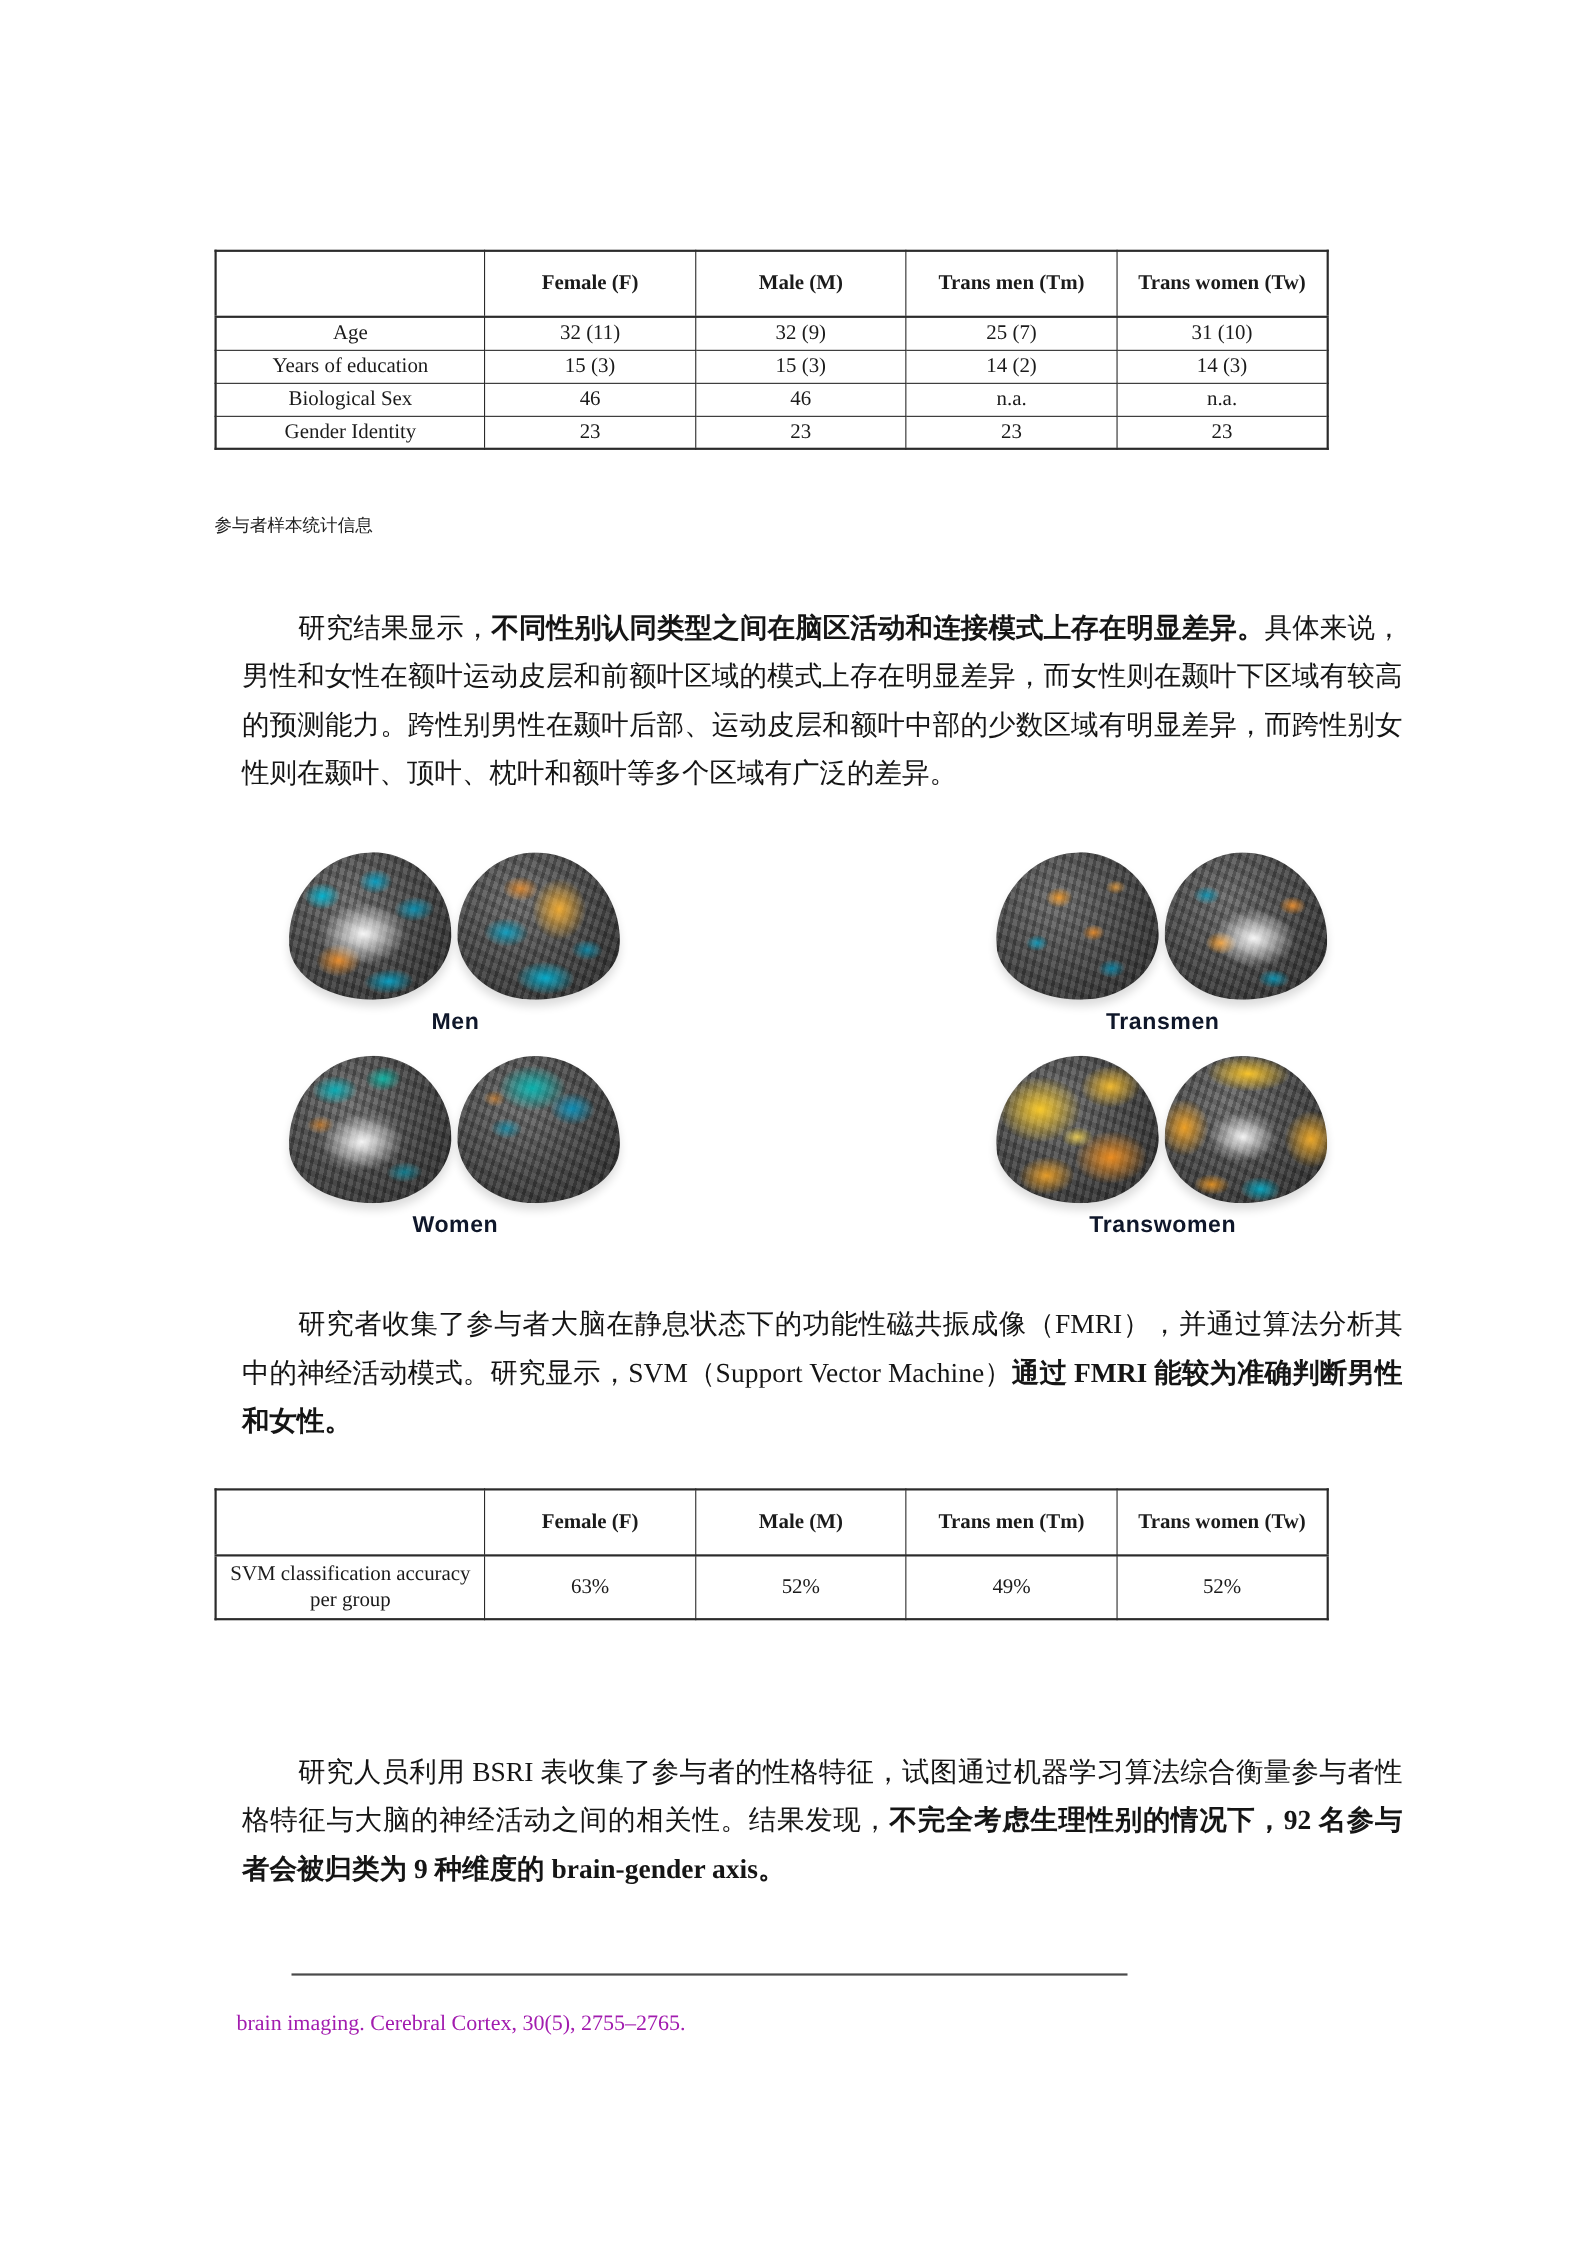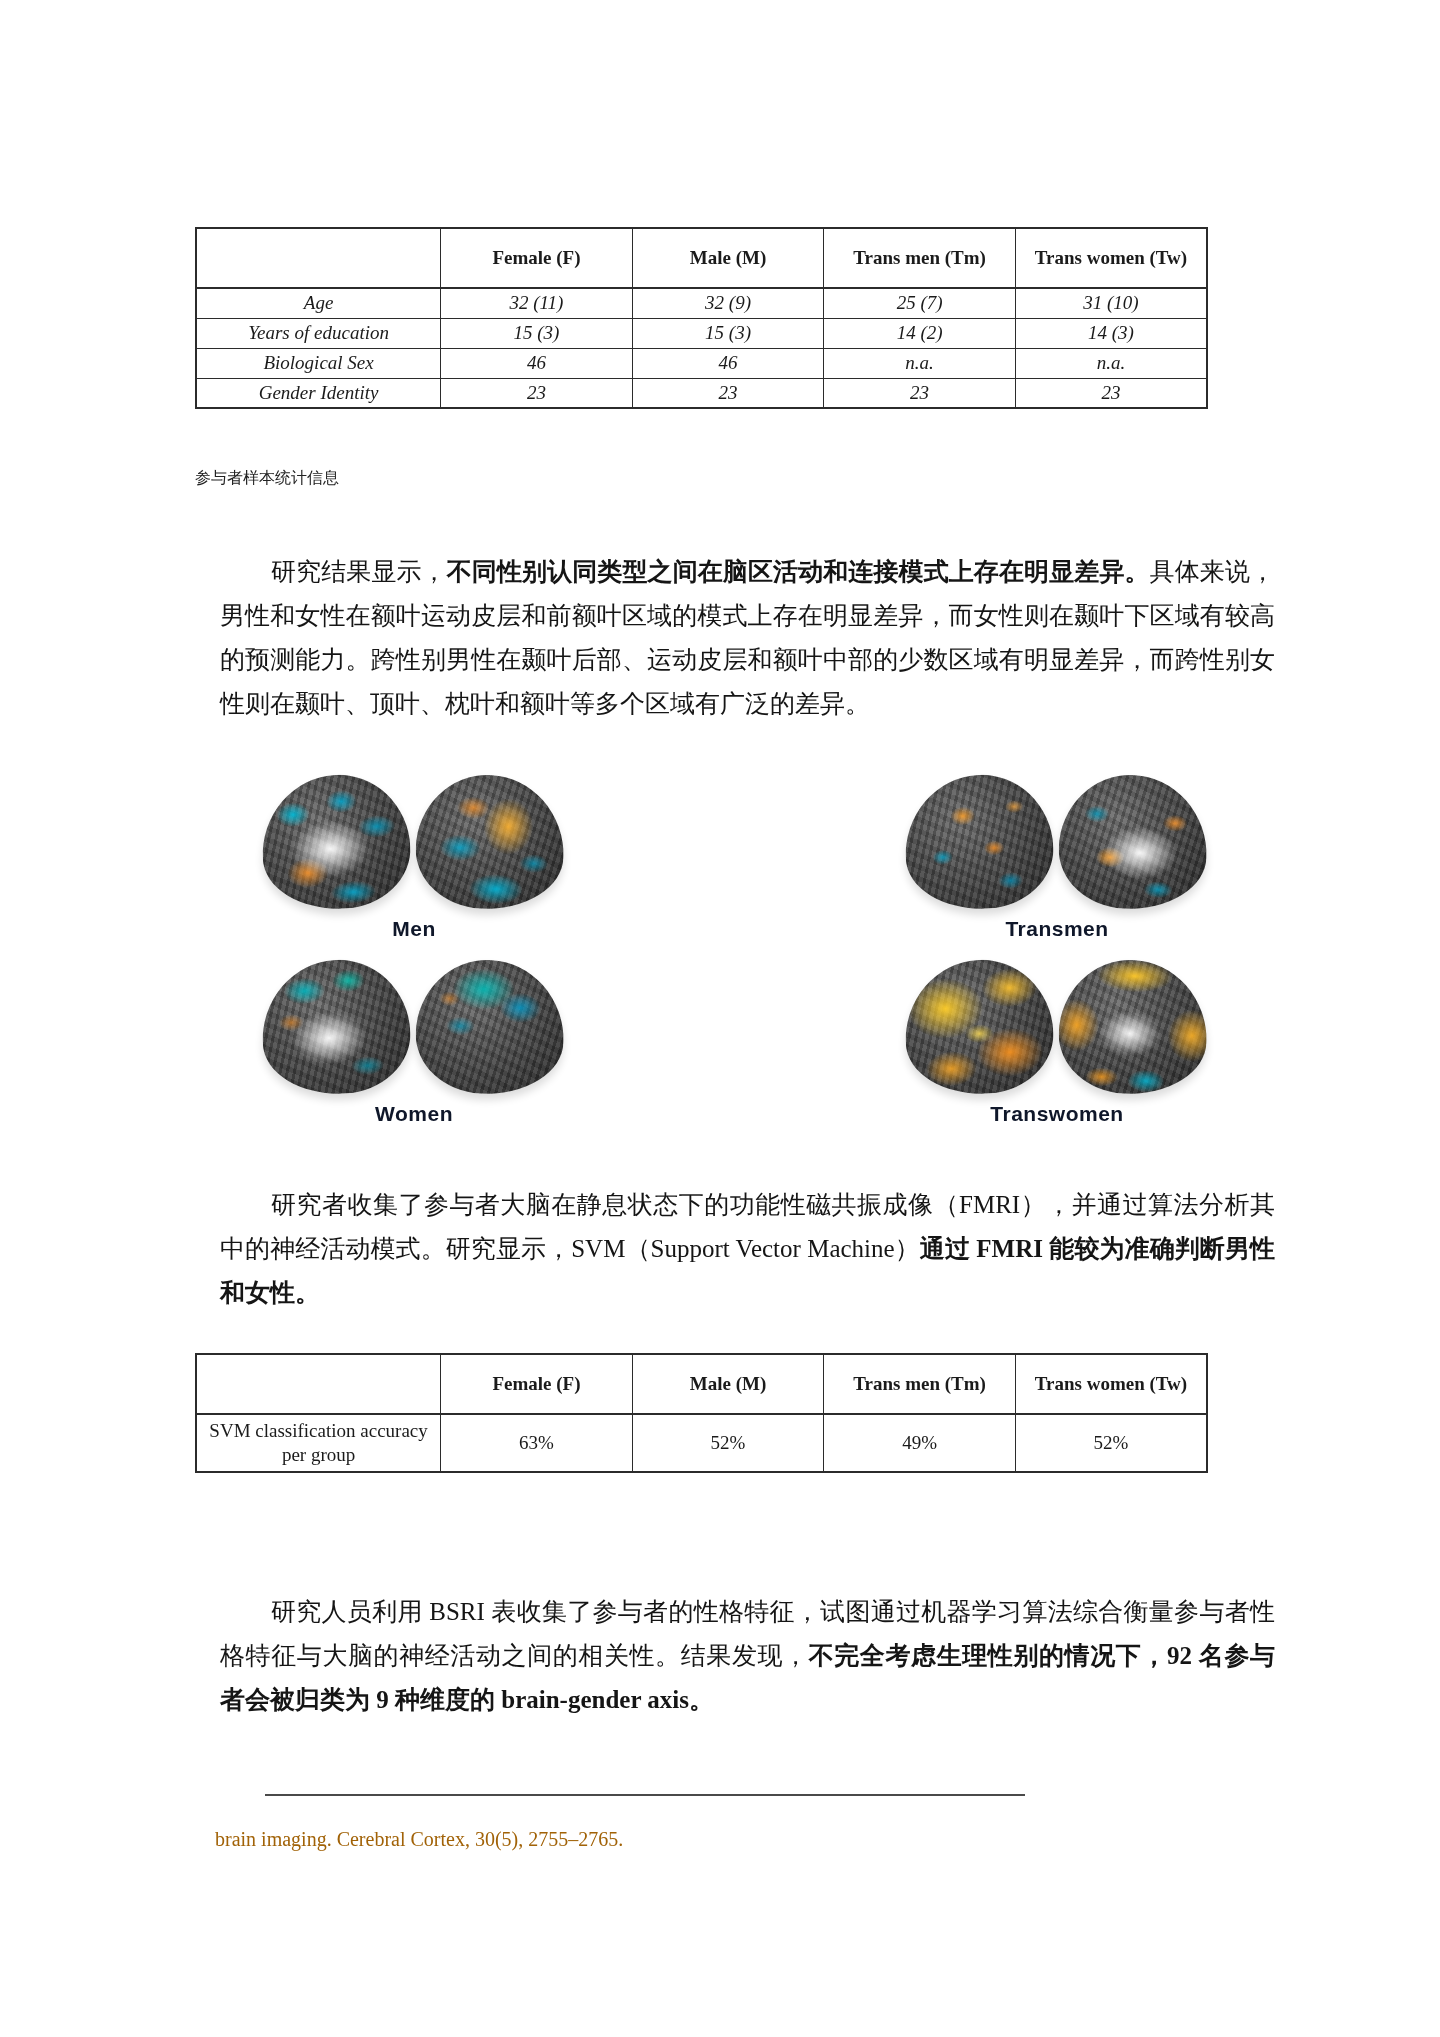--- a/index.html
+++ b/index.html
@@ -34,21 +34,21 @@
   }
   table.doc-table th {
     font-weight: bold;
     height: 60px;
   }
   table.doc-table thead tr { border-bottom: 2px solid #2b2b2b; }
   table.doc-table col.c0 { width: 24.2%; }
   table.doc-table col.cx { width: 18.95%; }
 
   #table1 { top: 227px; }
-  #table1 tbody td { height: 30px; font-style: italic; }
+  #table1 tbody td { height: 30px; }
 
   #table2 { top: 1353px; }
   #table2 tbody td { height: 58px; }
   #table2 tbody tr { border-top: 2px solid #2b2b2b; }
 
   .table-caption {
     position: absolute;
     left: 195px;
     top: 468px;
     width: 1013px;
@@ -181,21 +181,21 @@
     top: 1794px;
     width: 760px;
     height: 2px;
     background: #4a4a4a;
   }
   .footnote {
     position: absolute;
     left: 215px;
     top: 1828px;
     font-size: 20px;
-    color: #a16207;
+    color: #a21caf;
     font-family: "Liberation Serif", "DejaVu Serif", serif;
   }
   .watermark {
     position: absolute;
     left: 995px;
     top: 1944px;
     font-family: "Liberation Sans", "DejaVu Sans", sans-serif;
     font-weight: bold;
     font-size: 36px;
     letter-spacing: 3px;

